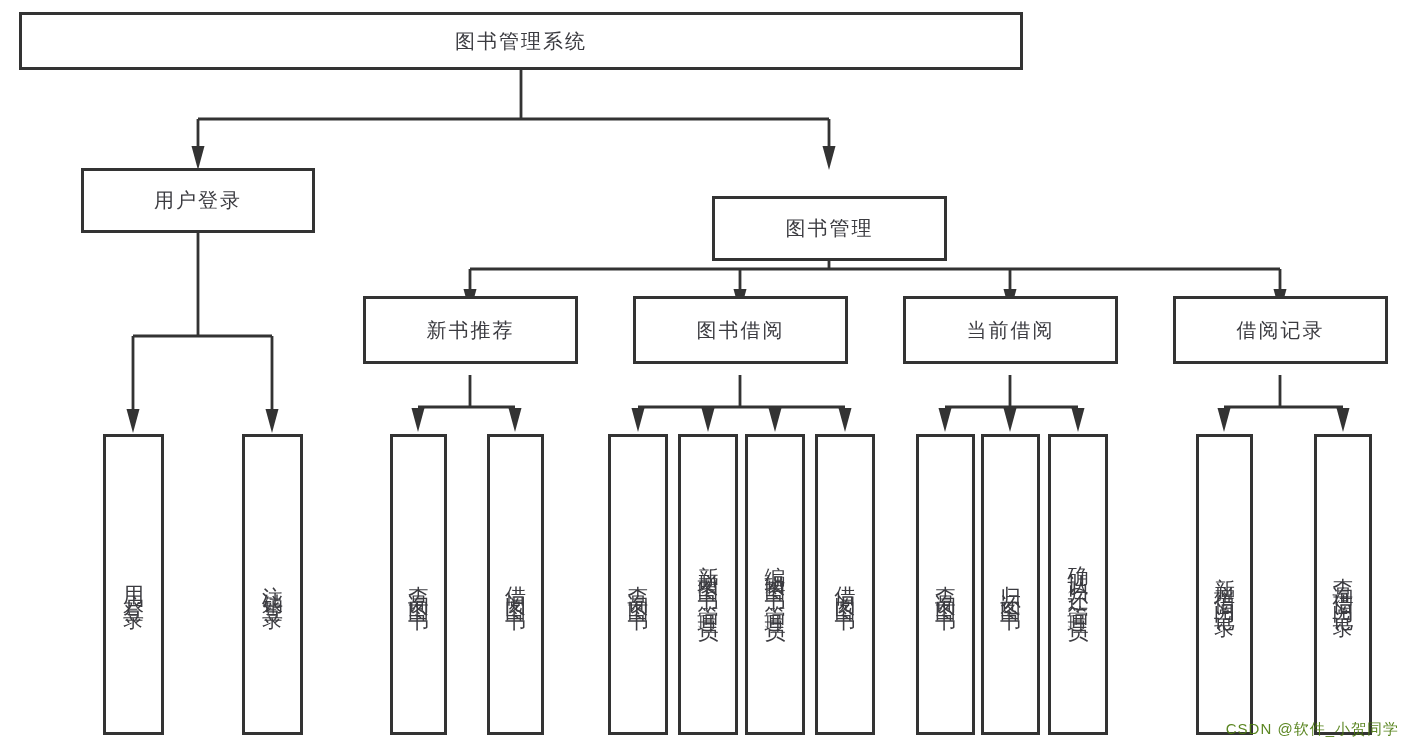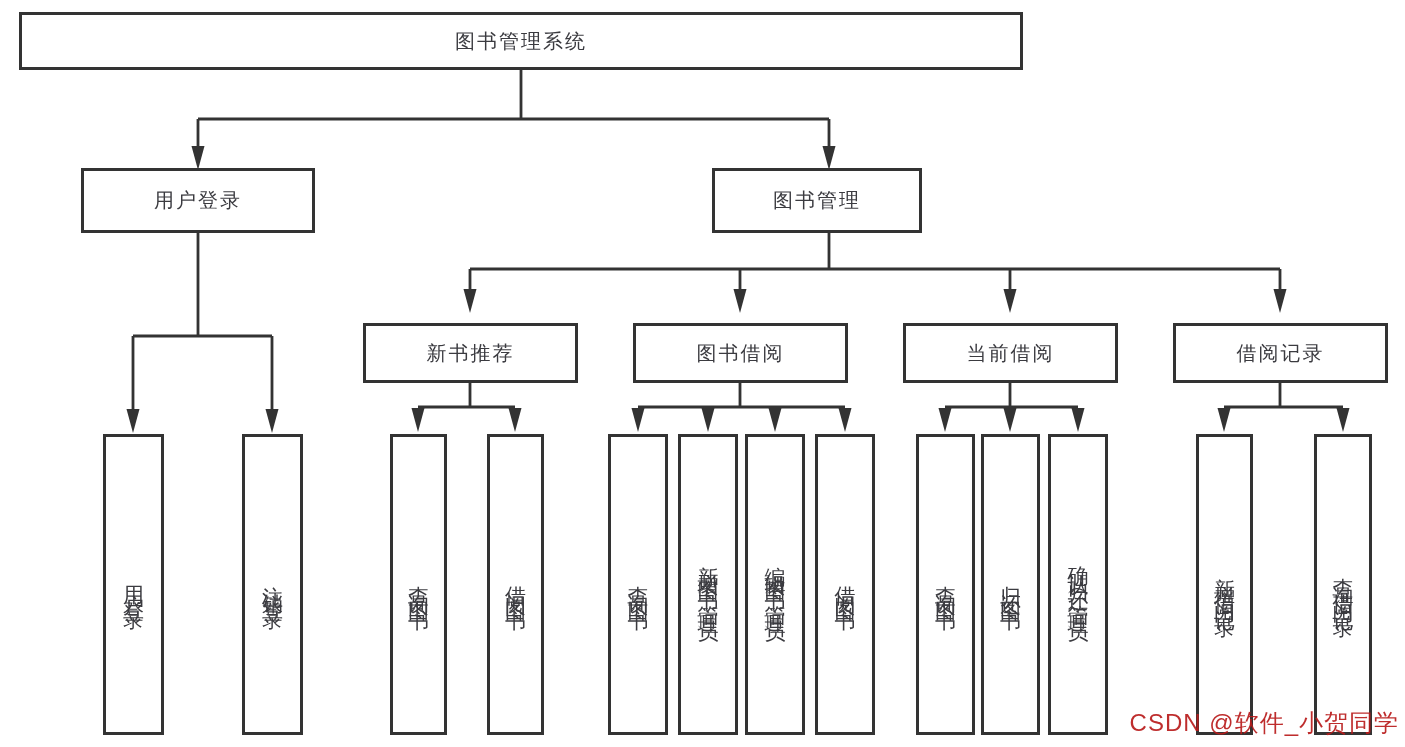--- a/index.html
+++ b/index.html
@@ -28,22 +28,22 @@
     align-items: center;
     justify-content: center;
   }
 
   
   .h { font-size: 20px; letter-spacing: 2px; }
 
   .root { left: 19px;  top: 12px;  width: 1004px; height: 58px; }
   .l2   {              top: 168px; width: 234px;  height: 65px; }
   .l2a  { left: 81px;  }
-  .l2b  { left: 712px; width: 210px; }
-  .l3   {              top: 323px; width: 215px;  height: 60px; }
+  .l2b  { left: 712px; width: 235px; margin-top: 28px; }
+  .l3   {              top: 296px; width: 215px;  height: 68px; }
   .g0   { left: 363px; }
   .g1   { left: 633px; }
   .g2   { left: 903px; }
   .g3   { left: 1173px; }
 
   
   .v { top: 434px; height: 301px; }
   .p1  { left: 103px;  width: 61px; }
   .p2  { left: 242px;  width: 61px; }
   .p3  { left: 390px;  width: 57px; }
@@ -64,23 +64,23 @@
     font-size: 21px;
     letter-spacing: 8px;
     white-space: nowrap;
     max-height: 290px;
   }
 
   .watermark {
     position: absolute;
     right: 6px;
     bottom: 8px;
-    font-size: 24px;
+    font-size: 15px;
     letter-spacing: 1px;
-    color: #b91c1c;
+    color: #4d7c0f;
     opacity: 0.92;
     z-index: 5;
   }
 </style>
 </head>
 <body>
 
 <div class="canvas">
 
   <svg class="wires" width="1405" height="747" viewBox="0 0 1405 747">

